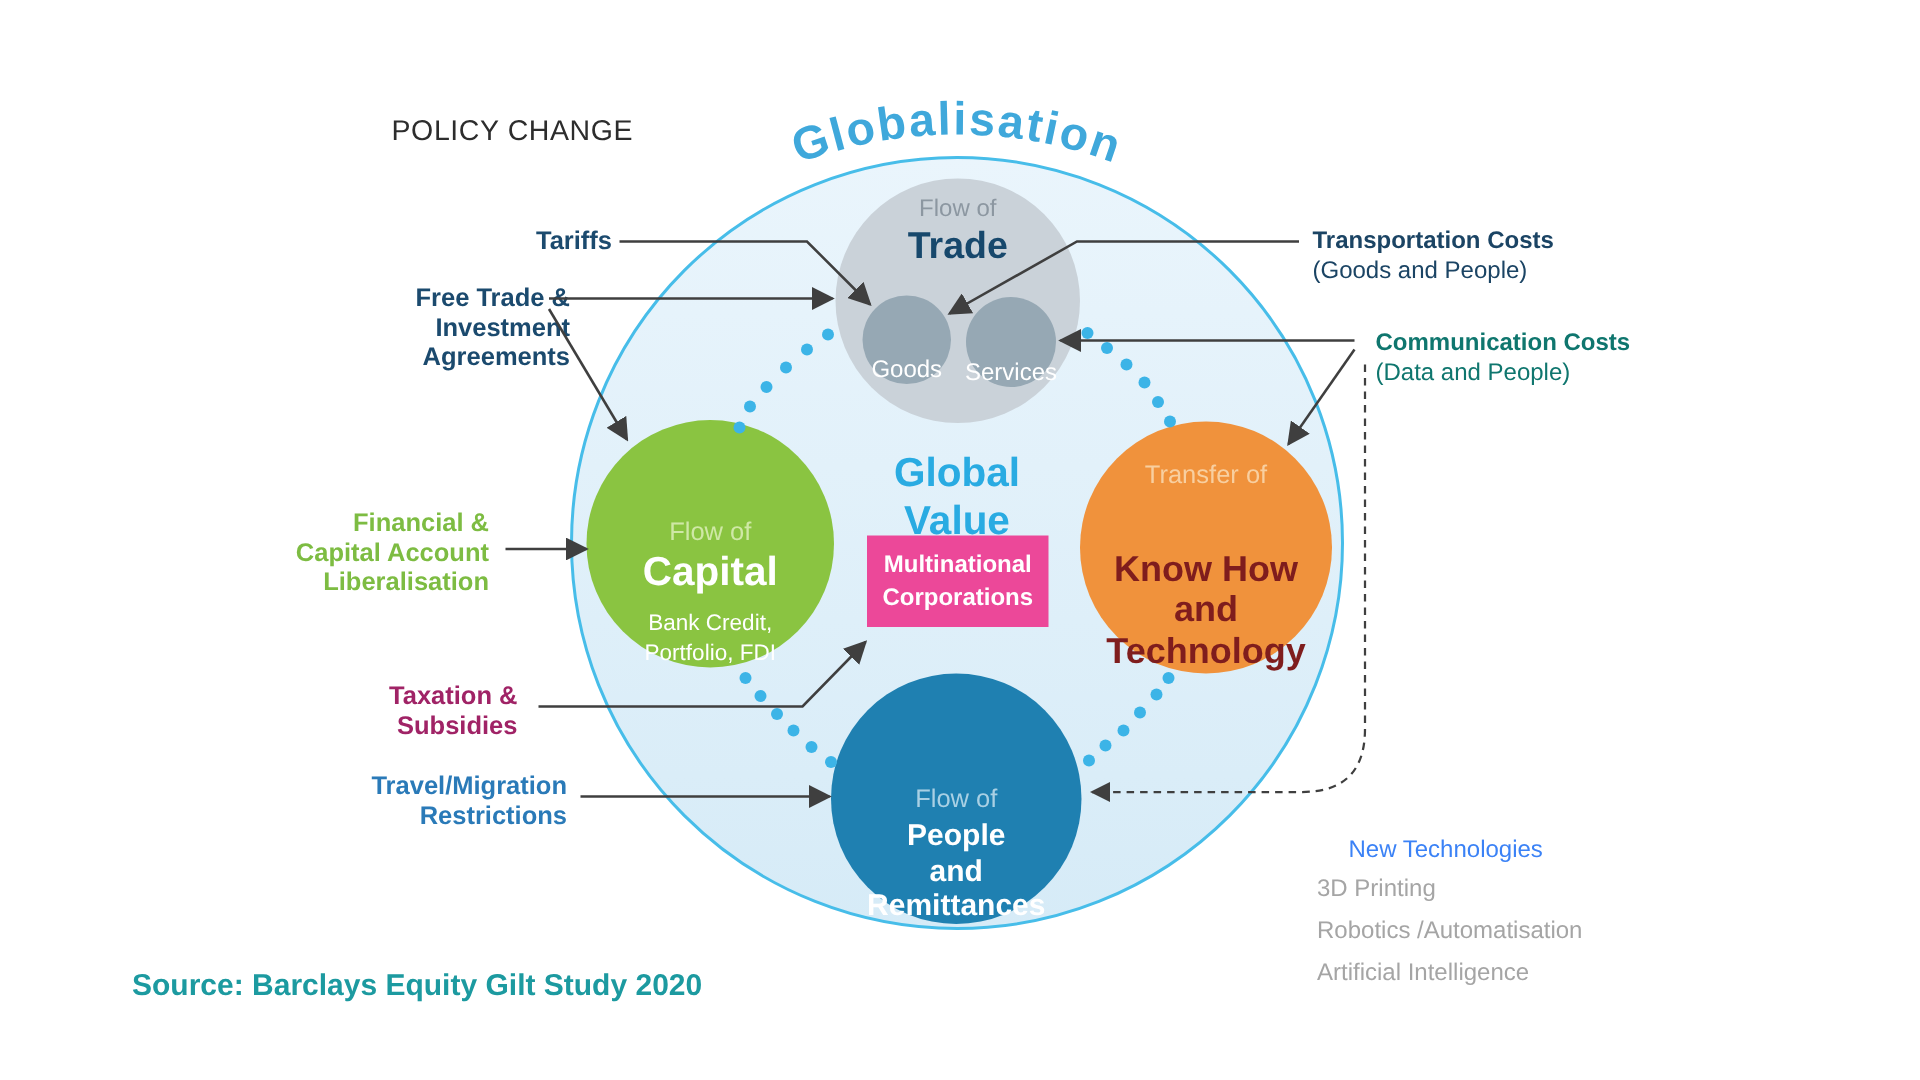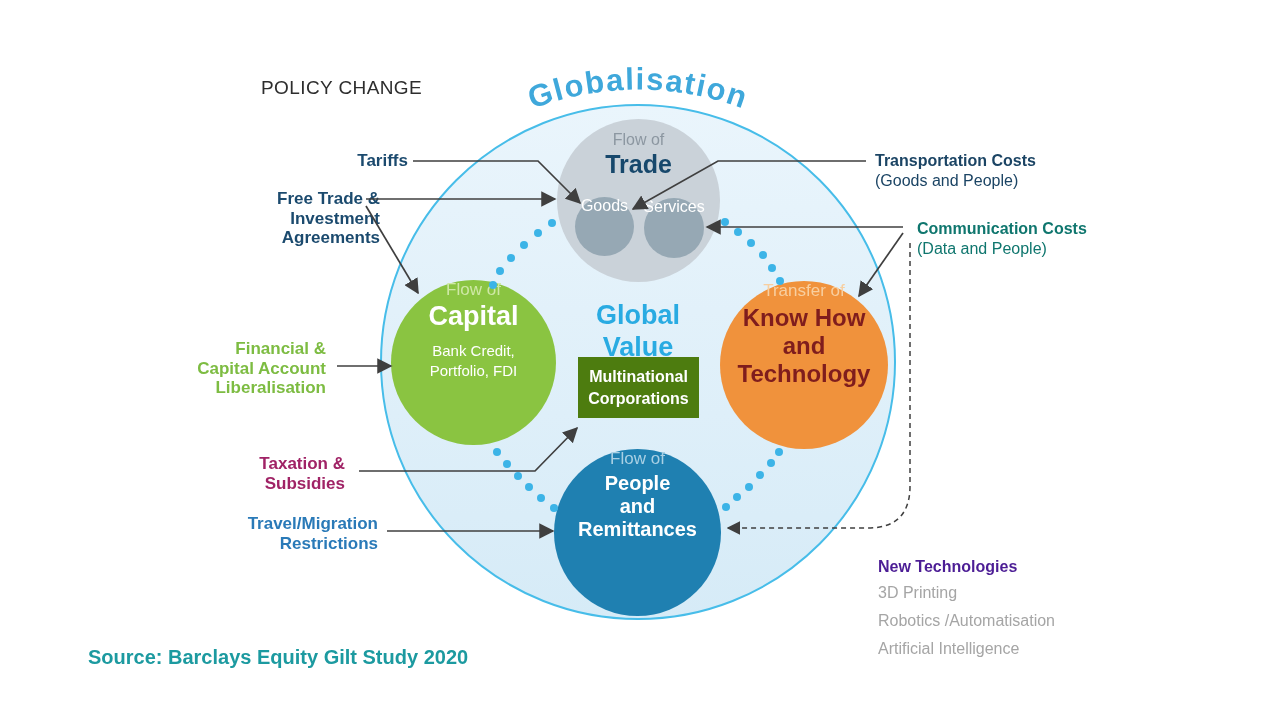--- a/index.html
+++ b/index.html
@@ -23,28 +23,28 @@
   #lbl-travel{left:226px;top:514px;width:152px;}
 
   
   .tlabel{font-size:16px;line-height:1.25;}
   .tlabel .main{font-weight:bold;}
   #lbl-transport{left:875px;top:151px;}
   #lbl-comms{left:917px;top:219px;}
 
   
   #newtech{left:878px;top:558px;font-size:16px;}
-  #newtech .nt-head{font-weight:bold;color:#4c1d95;margin-bottom:8px;}
+  #newtech .nt-head{font-weight:normal;color:#3b82f6;margin-bottom:8px;margin-left:21px;}
   #newtech .nt-item{color:#a5a5a5;margin-bottom:10px;}
 
   
   #source{left:88px;top:646px;font-size:20px;font-weight:bold;color:#1c9aa0;}
 
   
-  .circle{position:absolute;border-radius:50%;display:flex;flex-direction:column;align-items:center;justify-content:flex-start;text-align:center;}
+  .circle{position:absolute;border-radius:50%;display:flex;flex-direction:column;align-items:center;justify-content:flex-end;text-align:center;}
   #c-trade{left:557px;top:119px;width:163px;height:163px;justify-content:flex-start;padding-top:12px;box-sizing:border-box;}
   #c-trade .prefix{font-size:16px;color:#8c97a1;}
   #c-trade .title{font-size:25px;font-weight:bold;color:#17486c;margin-top:1px;}
   #c-goods{left:575px;top:197px;width:59px;height:59px;}
   #c-services{left:644px;top:198px;width:60px;height:60px;}
   .subcircle-text{color:#fff;font-size:16px;}
   #c-capital{left:391px;top:280px;width:165px;height:165px;}
   #c-capital .prefix{font-size:17px;color:#cfe8a6;}
   #c-capital .title{font-size:27px;font-weight:bold;color:#fff;margin:1px 0 9px 0;}
   #c-capital .sub{font-size:15px;color:#fff;line-height:1.3;}
@@ -89,36 +89,36 @@
     <span class="subcircle-text">Services</span>
   </div>
 
   <div class="circle" id="c-capital" style="background-color: rgb(138, 196, 65);">
     <span class="prefix">Flow of</span>
     <span class="title">Capital</span>
     <span class="sub pre">Bank Credit,
 Portfolio, FDI</span>
   </div>
 
-  <div class="circle" id="c-knowhow" style="background-color: rgb(240, 146, 60);">
+  <div class="circle" id="c-knowhow" style="background-color: rgb(240, 146, 60); gap: 36px;">
     <span class="prefix">Transfer of</span>
     <span class="title pre">Know How
 and
 Technology</span>
   </div>
 
   <div class="circle" id="c-people" style="background-color: rgb(31, 128, 177);">
     <span class="prefix">Flow of</span>
     <span class="title pre">People
 and
 Remittances</span>
   </div>
 
   <div class="abs" id="gvc" style="color: rgb(41, 171, 226);">Global Value Chains</div>
-  <div class="abs" id="mnc" style="background-color: #4d7c0f;">Multinational Corporations</div>
+  <div class="abs" id="mnc" style="background-color: #ec4899;">Multinational Corporations</div>
 
   <div class="abs" id="lbl-policy">POLICY CHANGE</div>
 
   <div class="abs plabel" id="lbl-tariffs" style="color: rgb(27, 74, 110);">Tariffs</div>
   <div class="abs plabel pre" id="lbl-freetrade" style="color: rgb(27, 74, 110);">Free Trade &amp;
 Investment
 Agreements</div>
   <div class="abs plabel pre" id="lbl-financial" style="color: rgb(125, 188, 66);">Financial &amp;
 Capital Account
 Liberalisation</div>

